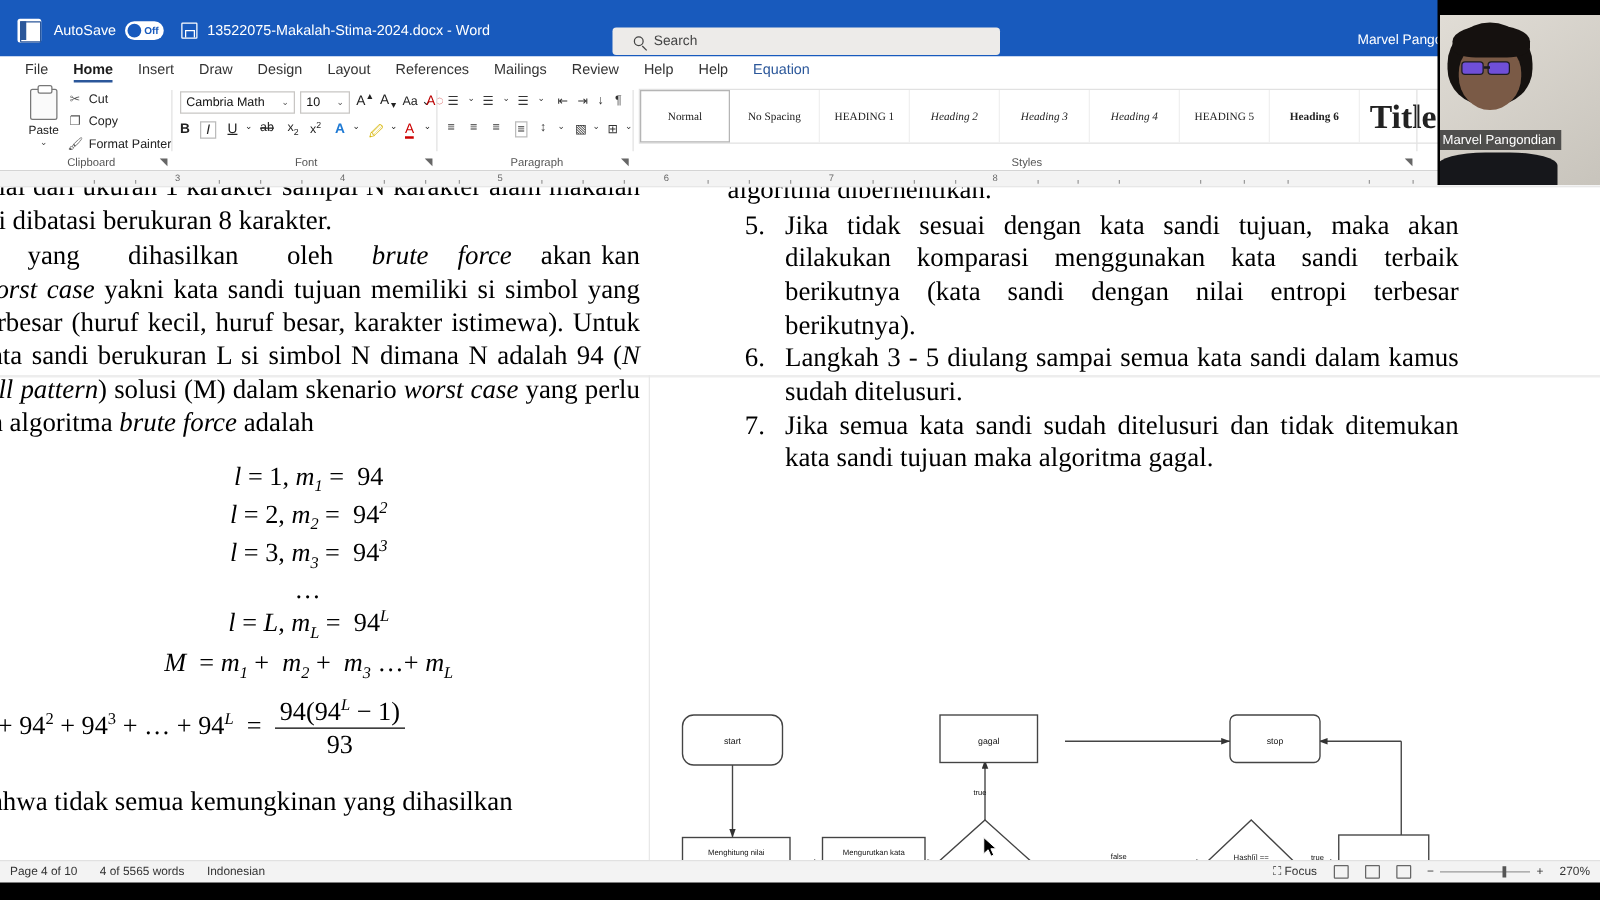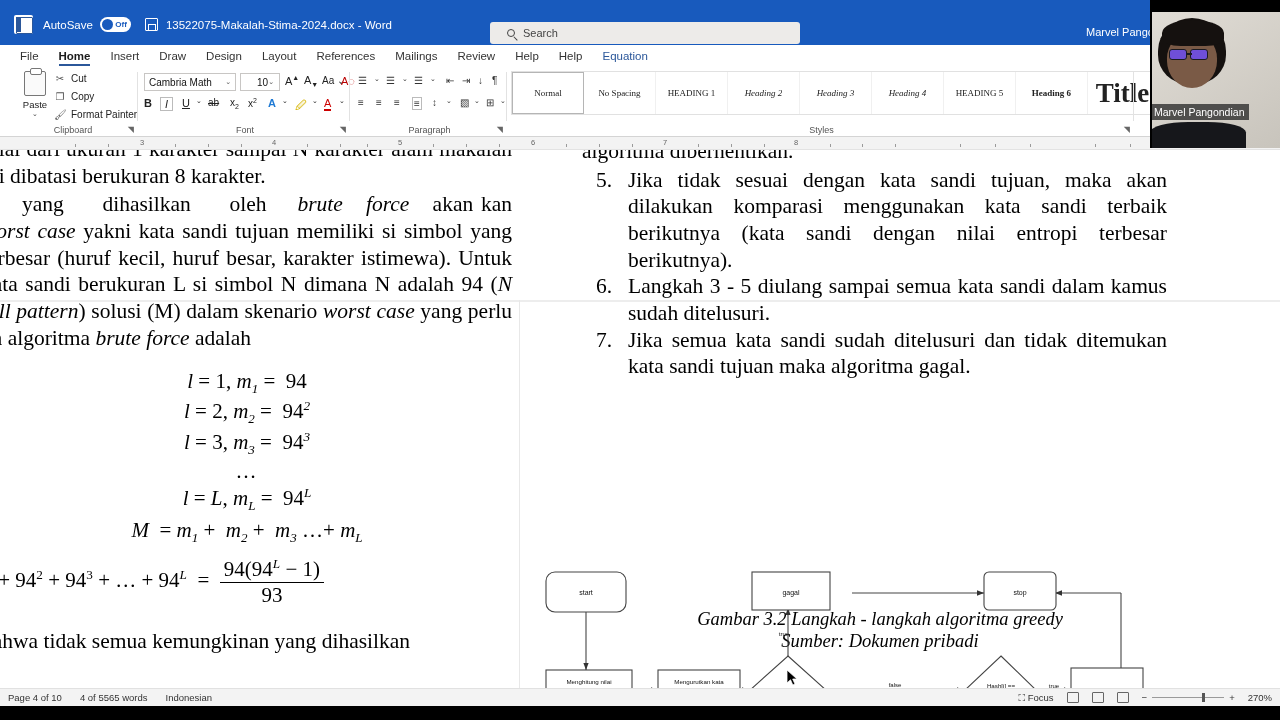--- a/index.html
+++ b/index.html
@@ -98,21 +98,21 @@
   
   .g-font{ left:140px; width:210px; }
   .fname{
     position:absolute; left:4px; top:6px; width:92px; height:18px;
     border:1px solid #c8c6c4; background:#fff; font-size:10px; color:#111;
     display:flex; align-items:center; padding:0 4px; justify-content:space-between;
   }
   .fsize{
     position:absolute; left:100px; top:6px; width:40px; height:18px;
     border:1px solid #c8c6c4; background:#fff; font-size:10px; color:#111;
-    display:flex; align-items:center; padding:0 16px; justify-content:space-between;
+    display:flex; align-items:center; padding:0 4px; justify-content:space-between;
   }
   .cv-s{ font-size:7px; color:#555; }
   .ficon{ position:absolute; font-size:11px; color:#222; }
   .r2{ top:30px; }
 
   
   .g-para{ left:352px; width:155px; }
   .picon{ position:absolute; font-size:10px; color:#333; }
 
   
@@ -476,24 +476,20 @@
         <li>
           <span class="num">6.</span>
           <span class="txt">Langkah 3 - 5 diulang sampai semua kata sandi dalam kamus sudah ditelusuri.</span>
         </li>
         <li>
           <span class="num">7.</span>
           <span class="txt">Jika semua kata sandi sudah ditelusuri dan tidak ditemukan kata sandi tujuan maka algoritma gagal.</span>
         </li>
       </ul>
 
-      <div class="caption" style="position:absolute; left:18px; width:560px; top:458px;">
-        <div>Gambar 3.2 Langkah - langkah algoritma greedy</div>
-        <div>Sumber: Dokumen pribadi</div>
-      </div>
     </div>
 
     <svg class="flow" viewBox="0 0 620 195">
       <defs>
         <marker id="ah" markerWidth="7" markerHeight="7" refX="6.4" refY="2.4" orient="auto">
           <path d="M0,0 L6.5,2.4 L0,4.8 z" fill="#333"></path>
         </marker>
       </defs>
       <g fill="none" stroke="#444" stroke-width="1.1" marker-end="url(#ah)">
         <path d="M46,52 L46,110"></path>

